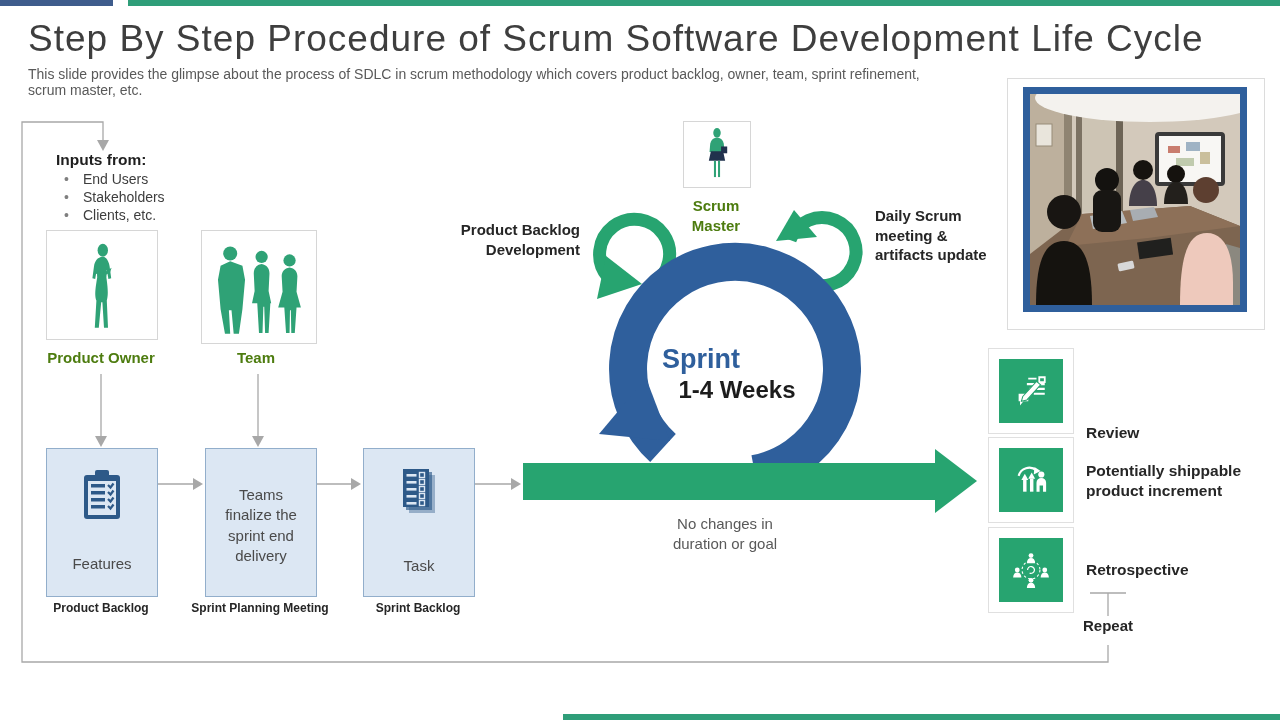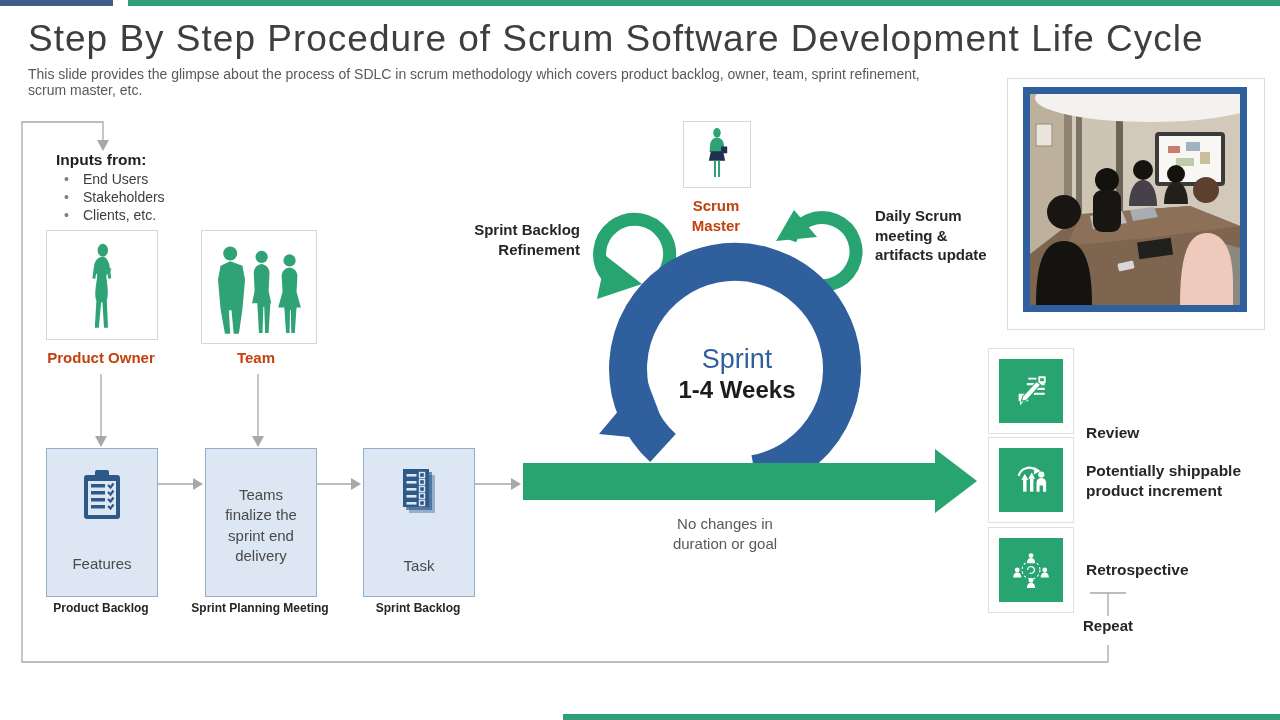--- a/index.html
+++ b/index.html
@@ -16,28 +16,28 @@
   
   .title{left:28px;top:18px;width:1230px;font-size:37px;font-weight:400;color:#3e3e3e;letter-spacing:1px;}
   .subtitle{left:28px;top:66px;width:900px;font-size:14px;color:#595959;}
   
   .inputs-heading{left:56px;top:151px;font-size:15.5px;font-weight:bold;color:#1f1f1f;}
   .inputs-list{left:60px;top:170px;margin:0;padding:0;list-style:none;font-size:14px;color:#3d3d3d;}
   .inputs-list li{line-height:18px;margin-bottom:0;}
   .inputs-list li::before{content:"•";color:#7f7f7f;margin-right:14px;margin-left:4px;}
   
   .figure-box{background:#fff;border:1px solid #d6d6d6;display:flex;align-items:flex-end;justify-content:center;}
-  .fig-label{font-size:15px;font-weight:bold;color:#c2410c;text-align:center;}
+  .fig-label{font-size:15px;font-weight:bold;color:#4d7c0f;text-align:center;}
   
   .pbox{background:#dce7f3;border:1px solid #92aecb;}
   .pbox-text{position:absolute;left:50%;transform:translateX(-50%);font-size:15px;color:#4a4a4a;text-align:center;line-height:1.35;}
   .pbox-label{font-size:12px;font-weight:bold;color:#262626;text-align:center;line-height:1.25;}
   
   .loop-label{font-size:15px;font-weight:bold;color:#262626;line-height:1.3;}
-  .sprint-name{left:662px;top:344px;width:150px;text-align:center;font-size:27px;font-weight:normal;color:#2f5f9c;}
+  .sprint-name{left:662px;top:344px;width:150px;text-align:left;font-size:27px;font-weight:bold;color:#2f5f9c;}
   .sprint-duration{left:662px;top:376px;width:150px;text-align:center;font-size:24px;font-weight:bold;color:#1c1c1c;}
   .sprint-note{left:655px;top:514px;width:140px;text-align:center;font-size:15px;color:#595959;line-height:1.35;}
   
   .out-box{background:#fff;border:1px solid #e0e0e0;display:flex;align-items:center;justify-content:center;}
   .out-green{width:64px;height:64px;background:#27a470;display:flex;align-items:center;justify-content:center;}
   .out-label{font-size:15.5px;font-weight:bold;color:#262626;line-height:1.3;}
   .repeat-label{left:1068px;top:617px;width:80px;text-align:center;font-size:15px;font-weight:bold;color:#262626;}
   
   .photo-outer{left:1007px;top:78px;width:256px;height:250px;background:#fff;border:1px solid #dcdcdc;}
   .photo-frame{left:1023px;top:87px;width:210px;height:211px;border:7px solid #2f5f9c;background:#d3c9bb;}
@@ -169,21 +169,21 @@
           <rect x="24.5" y="14.5" width="5" height="5"></rect>
         <rect x="24.5" y="21.5" width="5" height="5"></rect>
           <rect x="24.5" y="28.5" width="5" height="5"></rect>
         <rect x="24.5" y="35.5" width="5" height="5"></rect>
       </g>
     </svg>
     <div class="pbox-text" style="bottom:20px;width:100px;">Task</div>
   </div>
   <div class="abs pbox-label" style="left:363px;top:601px;width:110px;">Sprint Backlog</div>
 
-  <div class="abs loop-label" style="left:430px;top:220px;width:150px;text-align:right;">Sprint Backlog Refinement</div>
+  <div class="abs loop-label" style="left:430px;top:220px;width:150px;text-align:right;">Product Backlog Development</div>
   <div class="abs loop-label" style="left:875px;top:206px;width:130px;text-align:left;">Daily Scrum meeting &amp; artifacts update</div>
   <div class="abs sprint-name">Sprint</div>
   <div class="abs sprint-duration">1-4 Weeks</div>
   <div class="abs sprint-note">No changes in duration  or goal</div>
 
   <div class="abs out-box" style="left:988px;top:348px;width:84px;height:84px;">
     <div class="out-green">
       <svg width="44" height="44" viewBox="0 0 64 64">
         <g stroke="#fff" fill="none" stroke-width="3">
           <path d="M28 14 h12 M44 12 h8 v7 h-8 z" stroke-width="2.6"></path>

